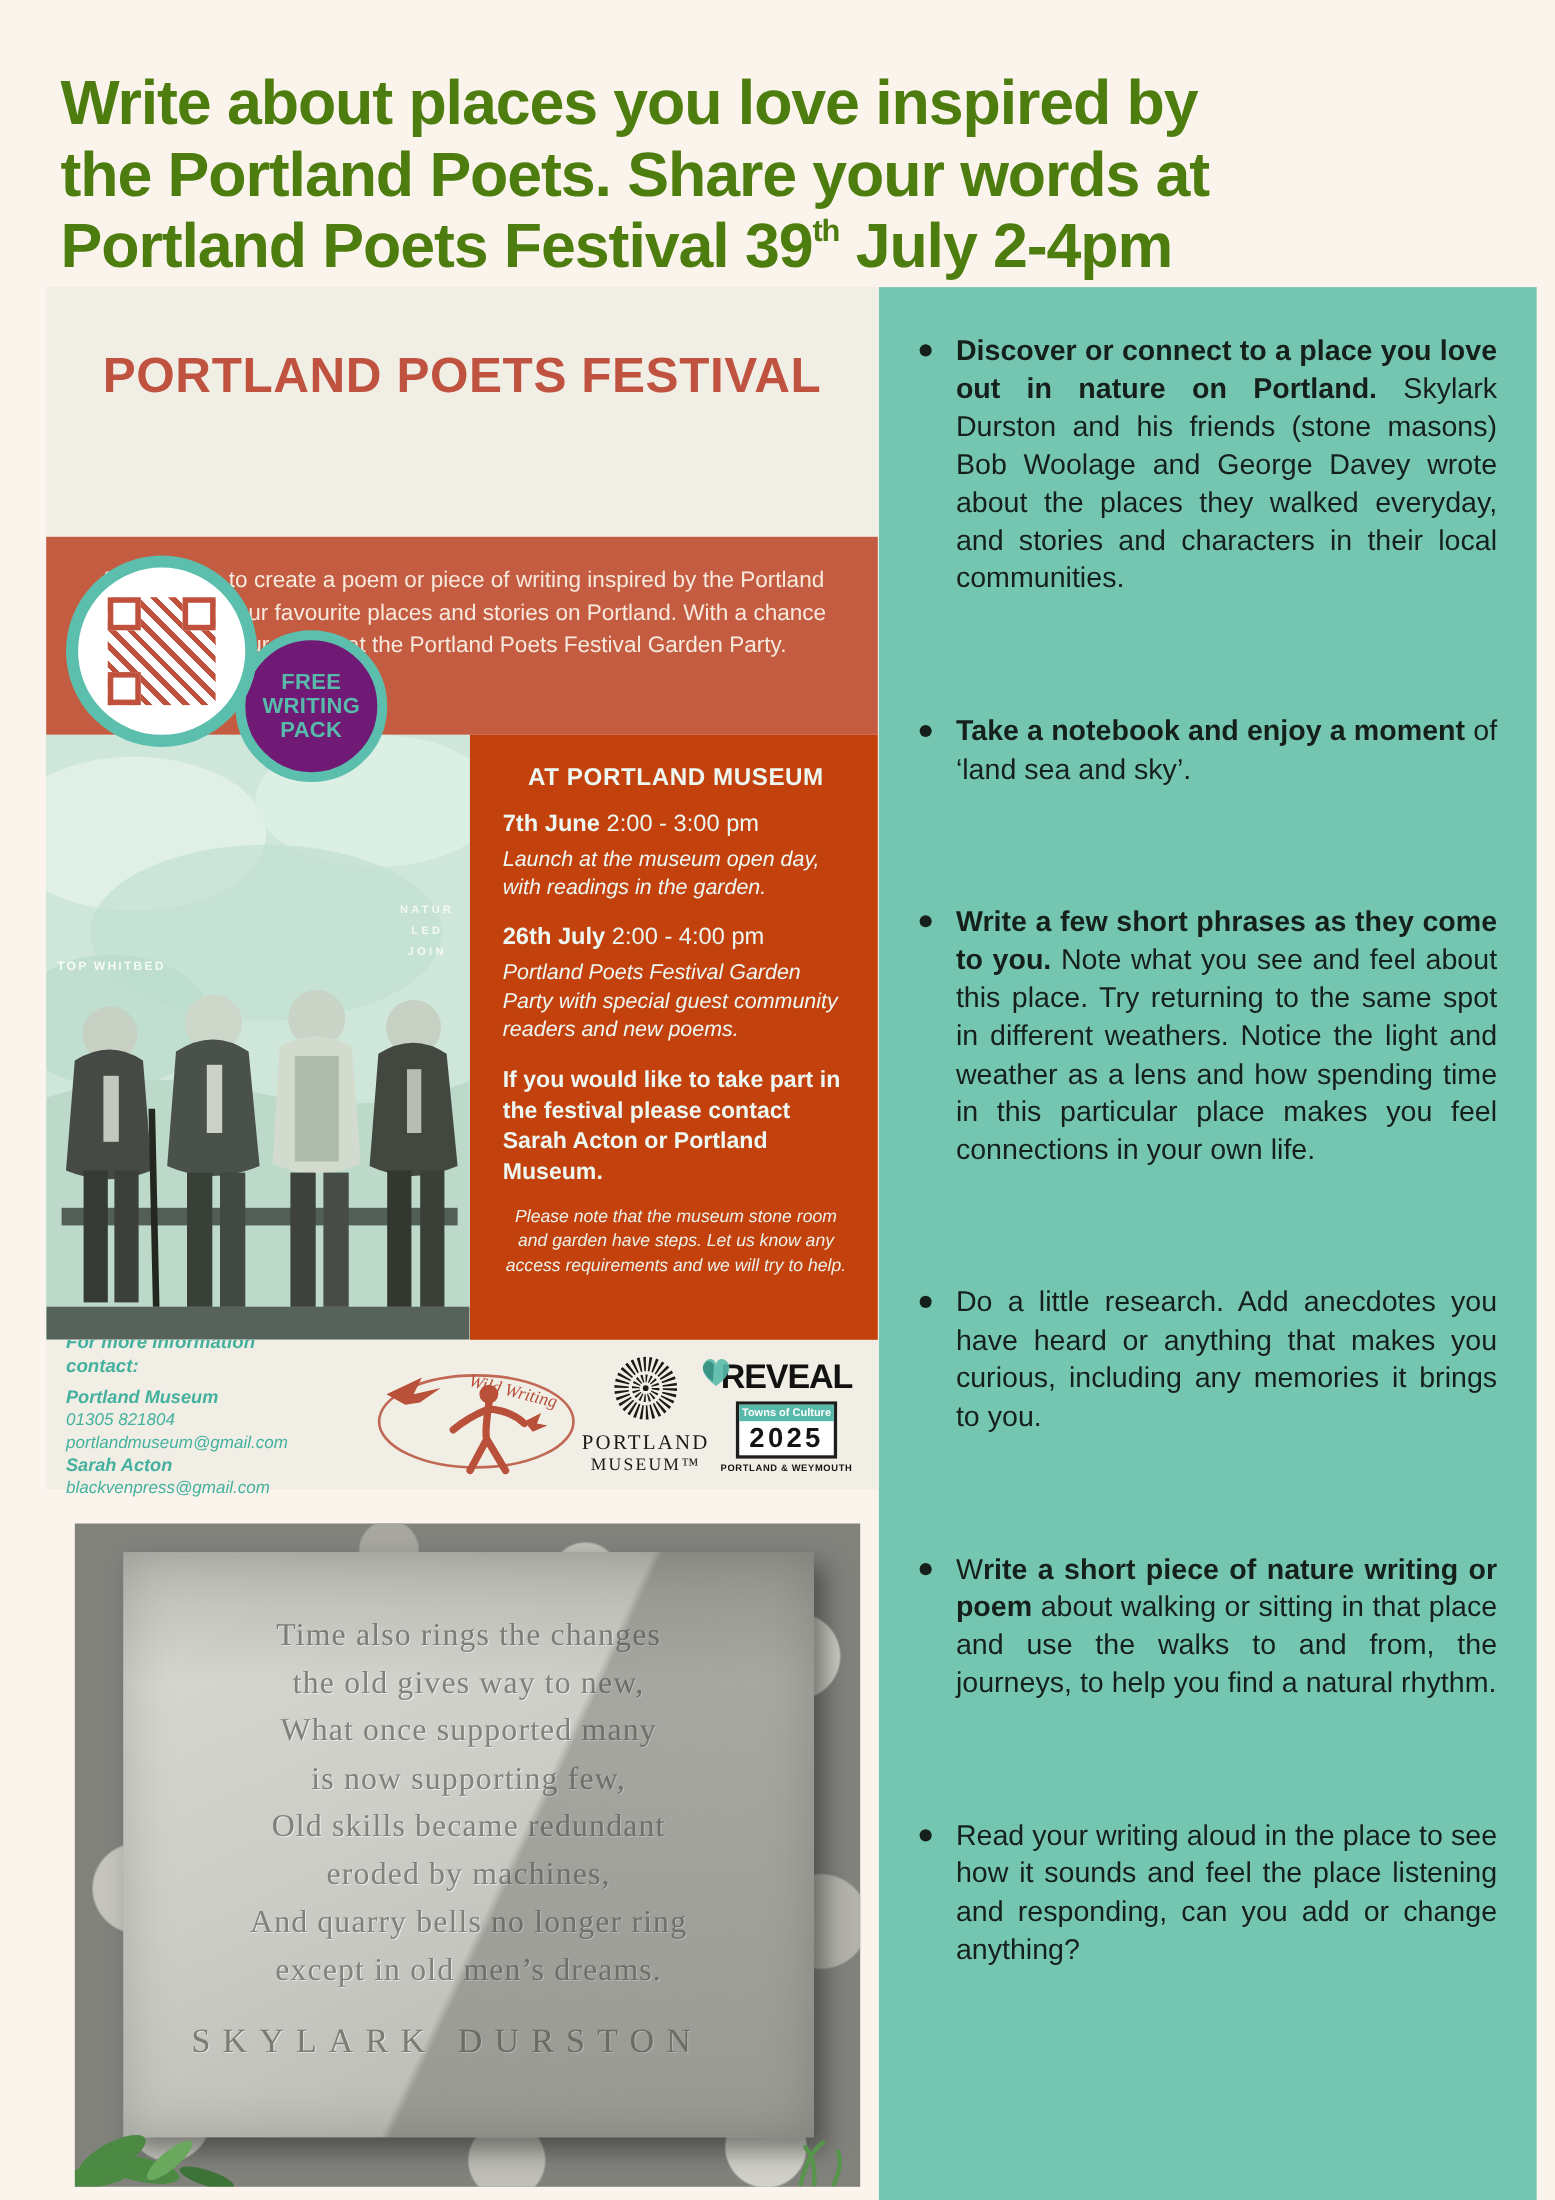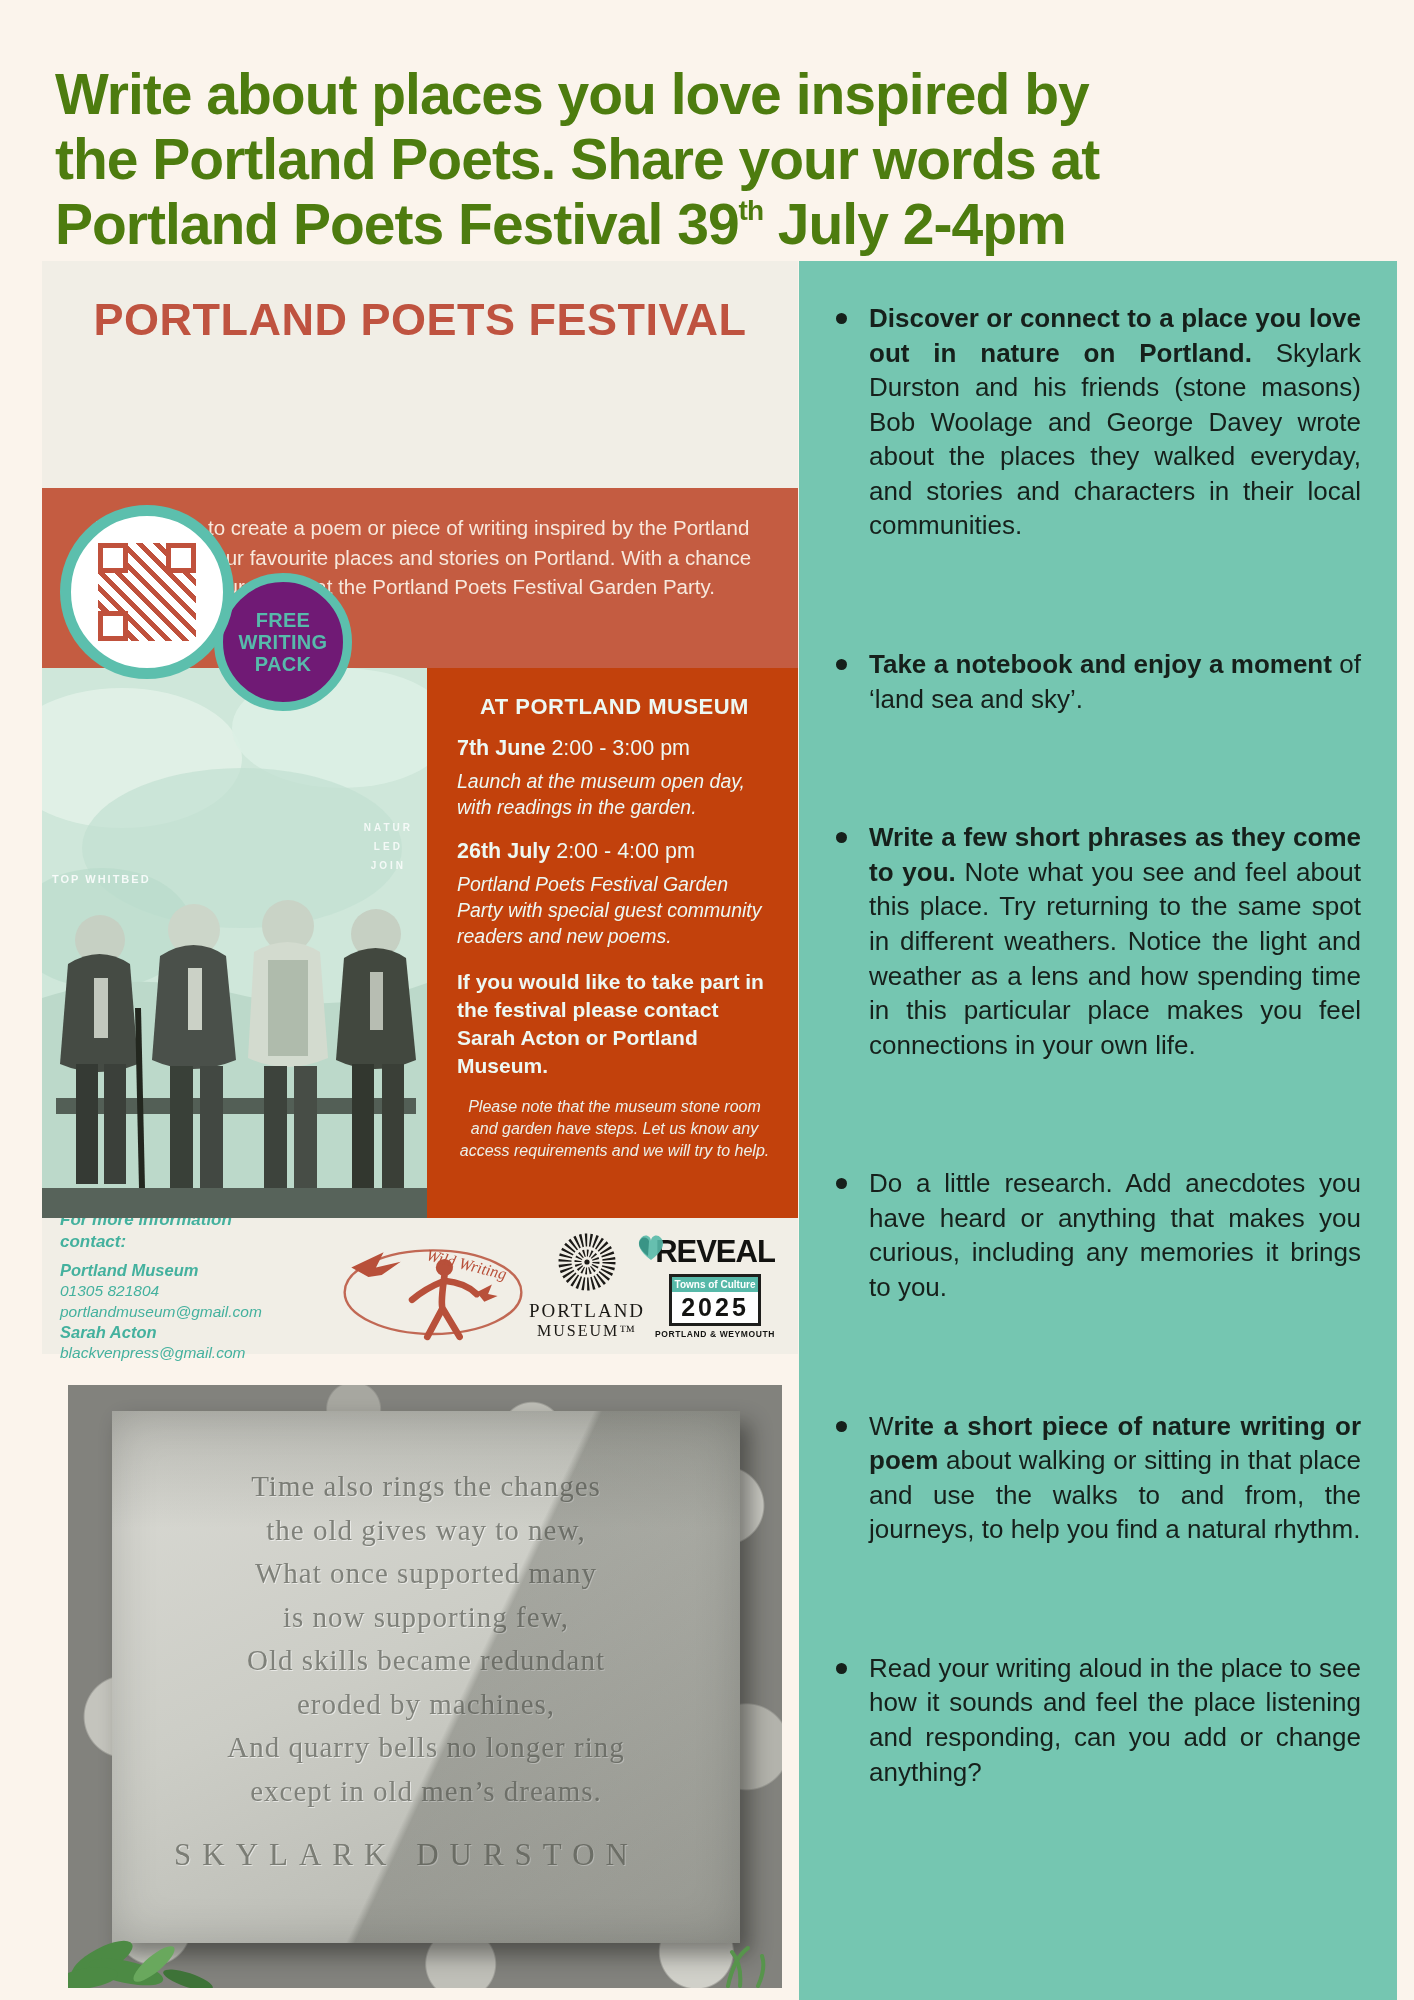--- a/index.html
+++ b/index.html
@@ -19,21 +19,21 @@
   }
   .headline sup{font-size:28px;font-weight:bold;position:relative;top:-4px;}
 
   
   .poster{
     position:absolute;left:42px;top:261px;width:756px;height:1093px;
     background:#f1eee6;
   }
   .poster-titles{height:227px;box-sizing:border-box;padding-top:30px;text-align:center;}
   .poster-title-1{font-style:italic;font-weight:800;font-size:38px;color:#58bbab;letter-spacing:1px;}
-  .poster-title-2{font-weight:800;font-size:45px;color:#bf5340;margin-top:3px;letter-spacing:0.5px;}
+  .poster-title-2{font-weight:800;font-size:45px;color:#bf5340;margin-top:24px;letter-spacing:0.5px;}
   .redbox{
     height:180px;box-sizing:border-box;background:#c45c41;color:#f7e9dd;
     font-size:20.5px;line-height:1.44;text-align:center;padding:25px 40px;
   }
   .poster-main{position:relative;height:550px;display:flex;}
   .photo{width:385px;height:550px;position:relative;overflow:hidden;background:#cfe7da;}
   .photo svg{position:absolute;inset:0;}
   .photo-label{
     position:absolute;left:10px;top:205px;color:rgba(255,255,255,.85);
     font-size:11px;letter-spacing:2px;font-weight:bold;

